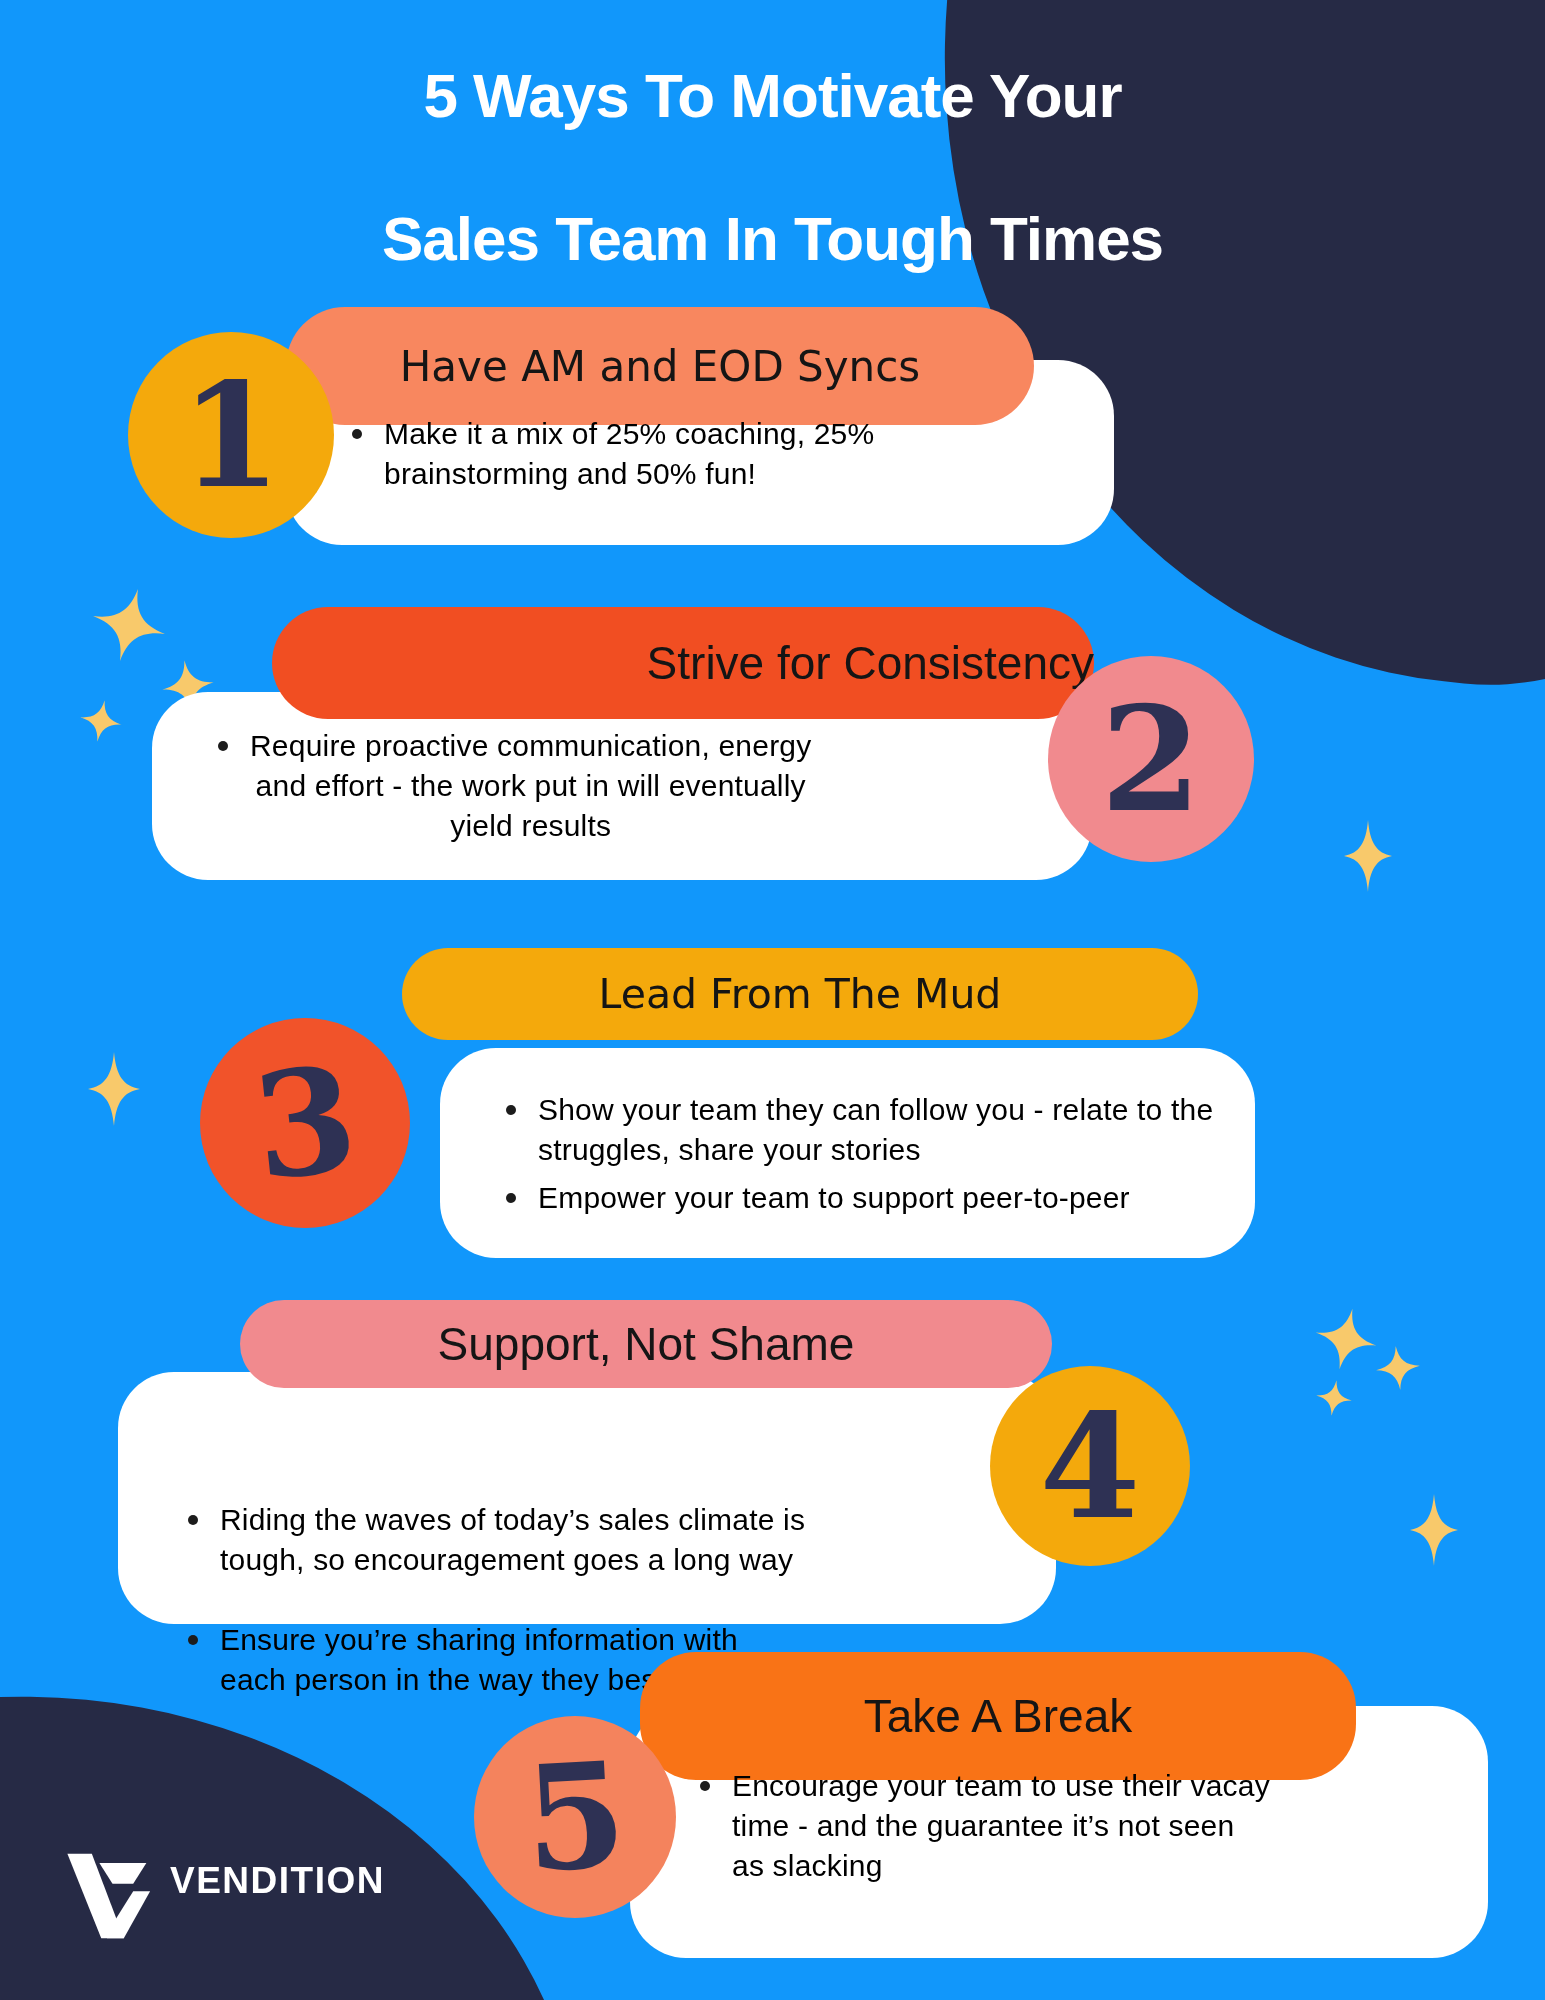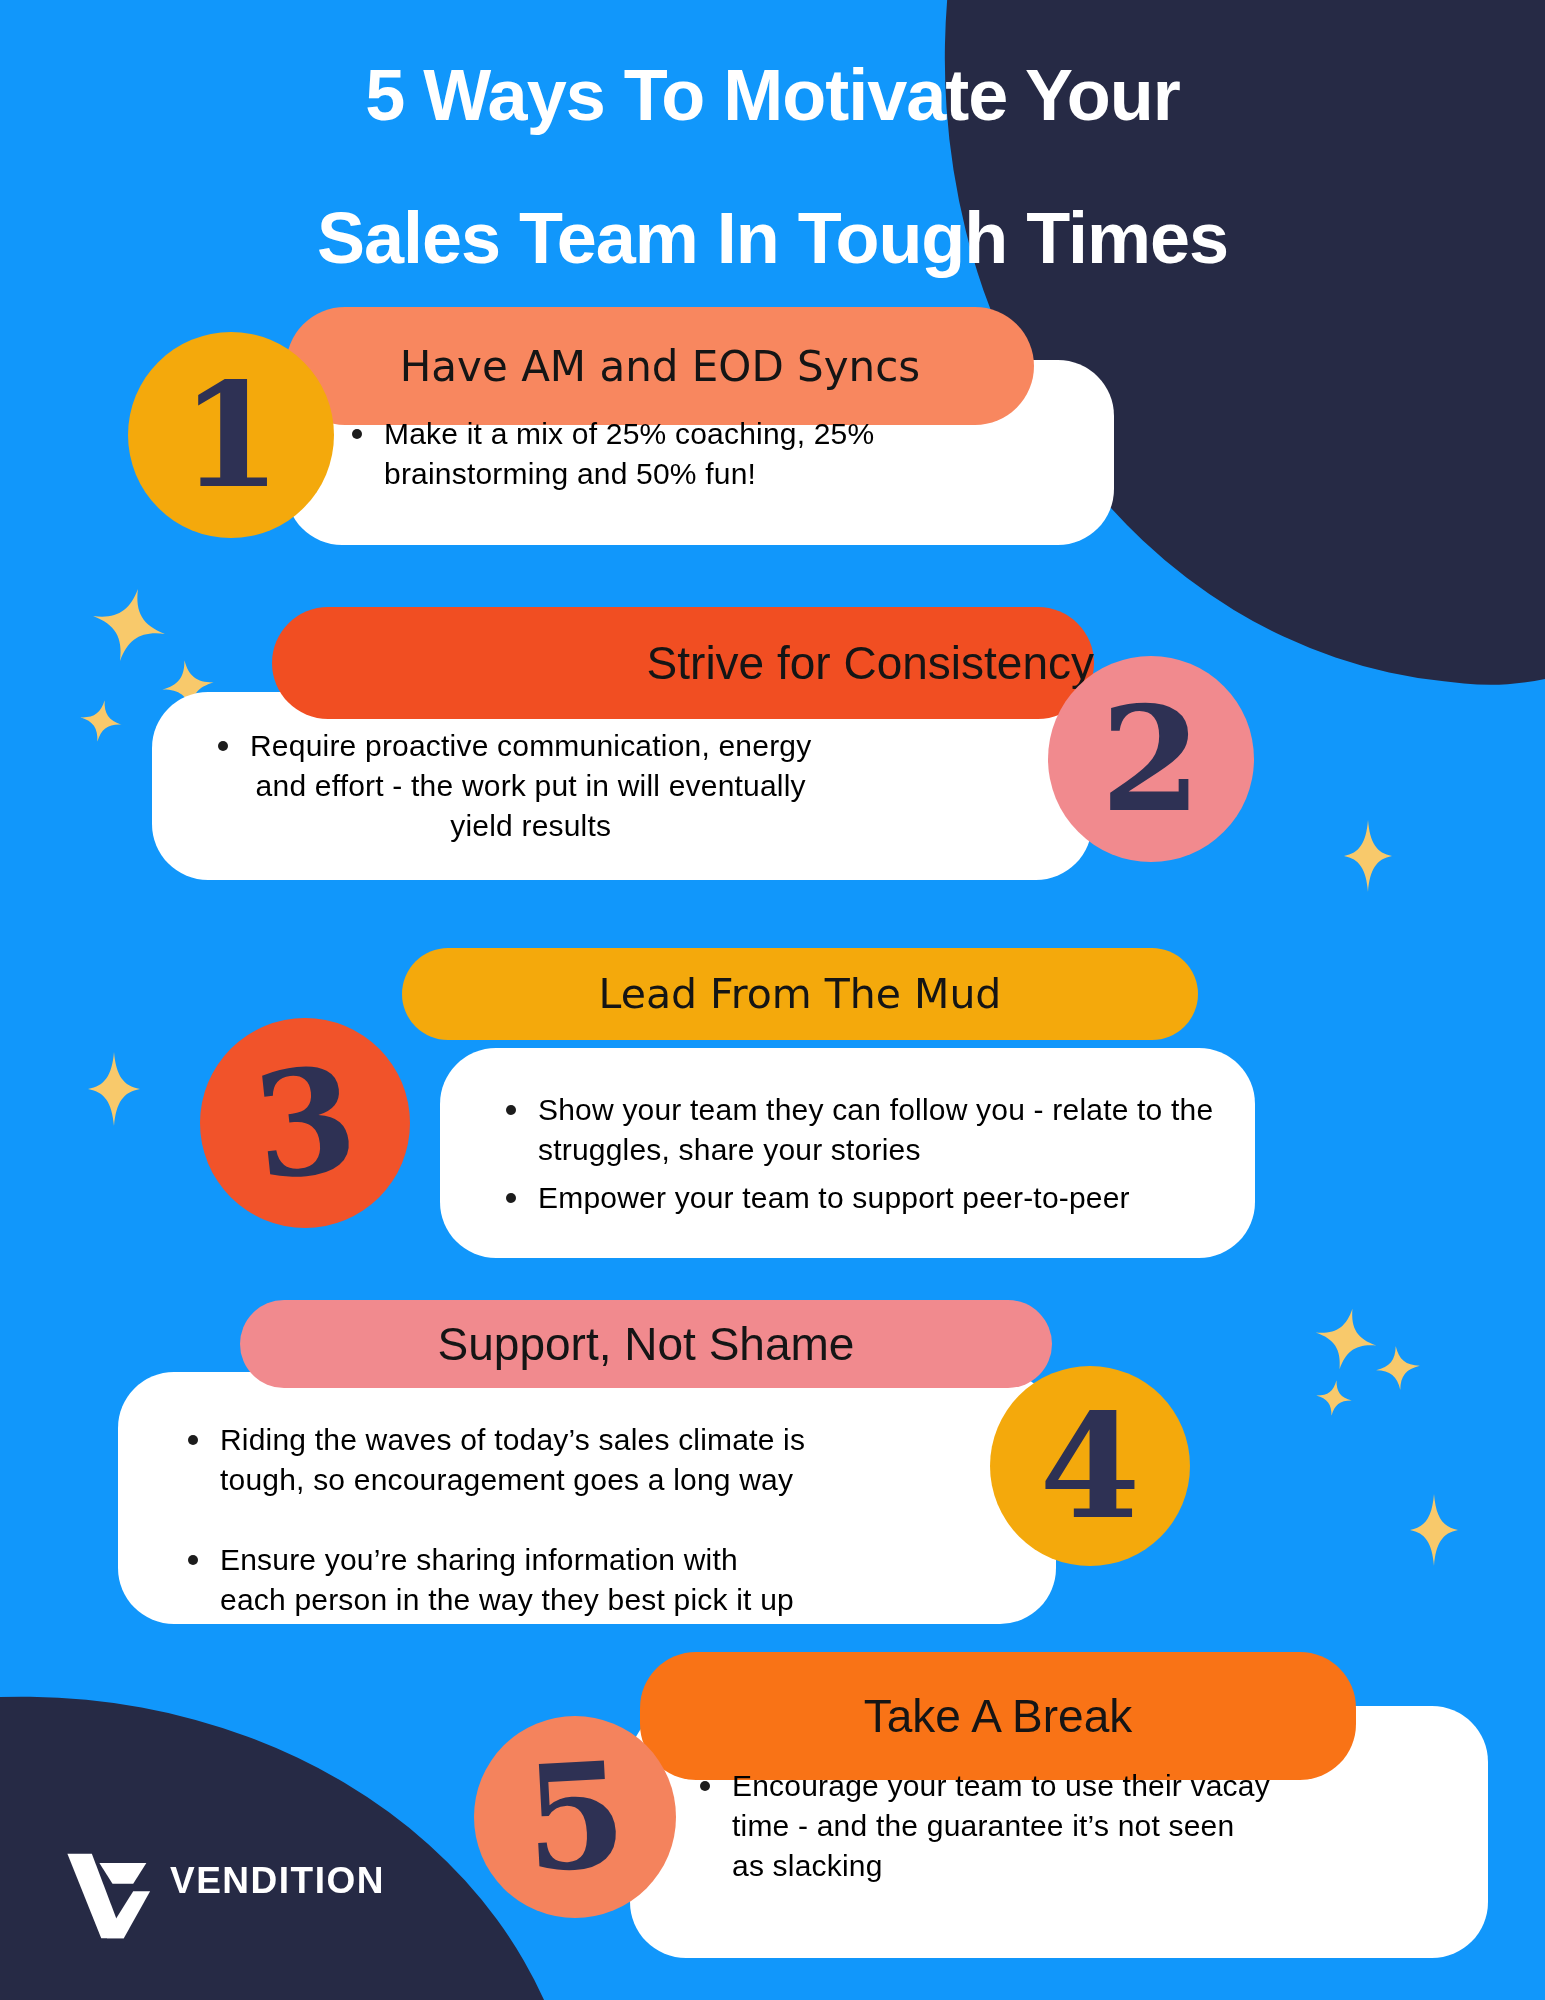--- a/index.html
+++ b/index.html
@@ -15,21 +15,21 @@
     transform:rotate(6deg);
   }
   .blob-bl{
     left:-590px;top:1698px;width:1170px;height:920px;
     border-radius:48% 52% 50% 50% / 44% 56% 50% 50%;
     transform:rotate(-4deg);
   }
   
   .title{
     position:absolute;left:0;top:24px;width:100%;text-align:center;
-    color:#ffffff;font-weight:700;font-size:72px;line-height:143px;
+    color:#ffffff;font-weight:700;font-size:62px;line-height:143px;
     letter-spacing:-1px;z-index:5;
   }
   
   .pill{
     position:absolute;display:flex;align-items:center;justify-content:center;
     z-index:3;color:#151515;
   }
   .h-grot{font-family:"Liberation Sans",sans-serif;font-size:46px;font-weight:400;}
   .h-round{font-family:"DejaVu Sans",sans-serif;font-size:41px;font-weight:400;}
   .card{position:absolute;background:#ffffff;z-index:2;}
@@ -64,21 +64,21 @@
 
   .pill3{left:402px;top:948px;width:796px;height:92px;border-radius:57px;background:#F4A90C;}
   .card3{left:440px;top:1048px;width:815px;height:210px;border-radius:56px;}
   .circle3{left:200px;top:1018px;width:210px;height:210px;background:#F1532A;}
   .bullets3{left:506px;top:1090px;width:745px;}
   .circle3 .num{transform:rotate(-6deg);}
 
   .pill4{left:240px;top:1300px;width:812px;height:88px;border-radius:56px;background:#F18A8E;}
   .card4{left:118px;top:1372px;width:938px;height:252px;border-radius:56px;}
   .circle4{left:990px;top:1366px;width:200px;height:200px;background:#F4A90C;}
-  .bullets4{left:188px;top:1420px;width:820px;gap:40px;}
+  .bullets4{left:188px;top:1500px;width:820px;gap:40px;}
 
   .pill5{left:640px;top:1652px;width:716px;height:128px;border-radius:56px;background:#f97316;}
   .card5{left:630px;top:1706px;width:858px;height:252px;border-radius:56px;}
   .circle5{left:474px;top:1716px;width:202px;height:202px;background:#F4835D;}
   .bullets5{left:700px;top:1766px;width:760px;}
   .circle5 .num{transform:rotate(-3deg);}
 
   
   .star{position:absolute;z-index:2;}
   .star svg{display:block;width:100%;height:100%;}

